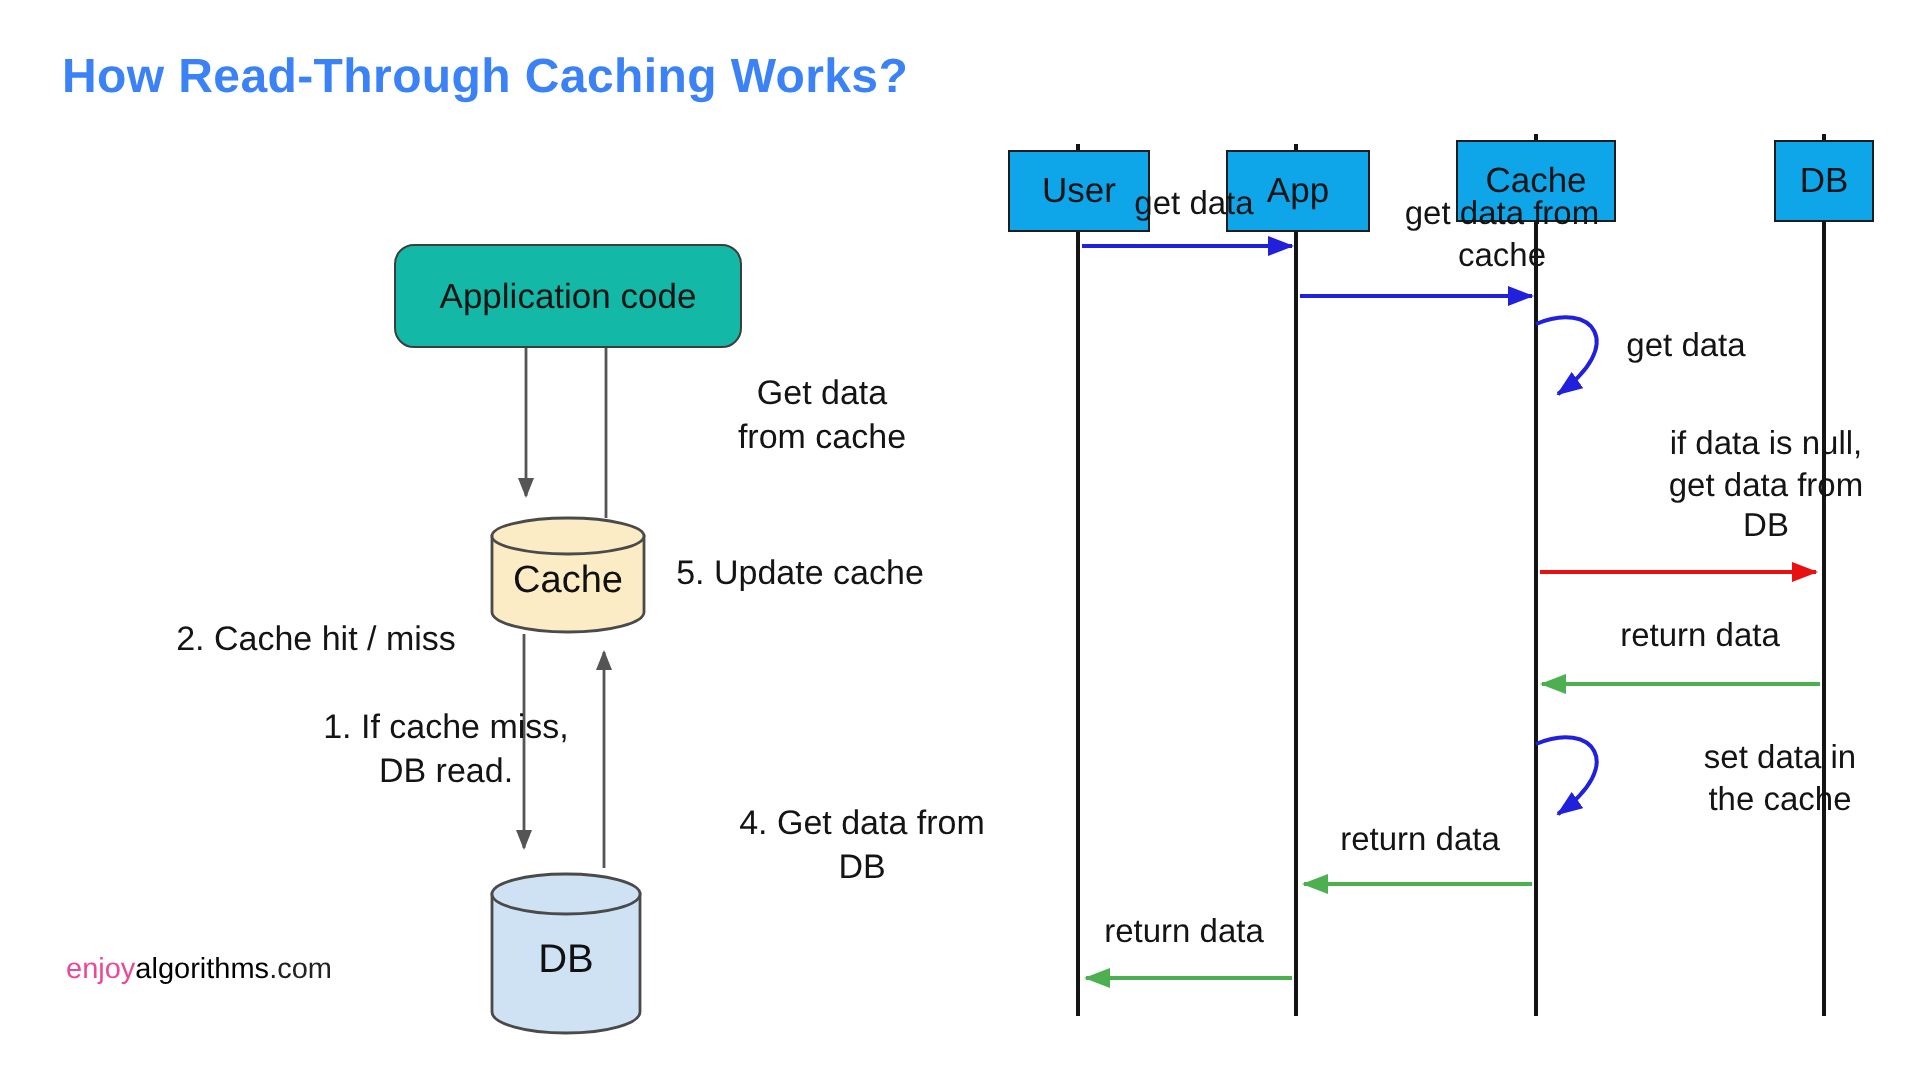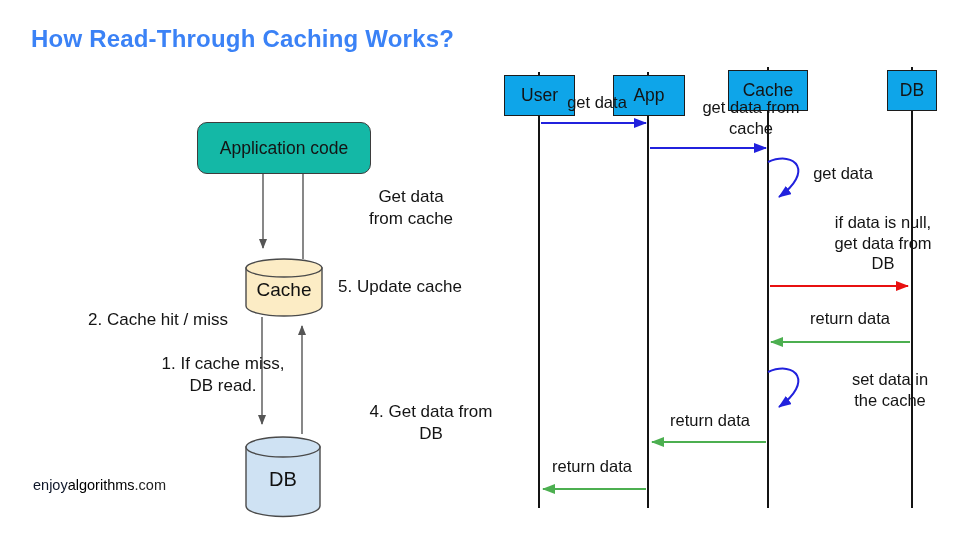--- a/index.html
+++ b/index.html
@@ -97,21 +97,21 @@
   <div class="lbl ml" style="left:310px; top:186px; width:120px;">Get data
 from cache</div>
   <div class="lbl" style="left:68px; top:277px; width:180px;margin-top:32px;">2. Cache hit / miss</div>
   <div class="lbl" style="left:330px; top:276px; width:140px;">5. Update cache</div>
   <div class="lbl ml" style="left:92px; top:353px; width:180px;">1. If cache miss,
 DB read.</div>
   <div class="lbl ml" style="left:310px; top:353px; width:160px;margin-top:48px;">4. Get data from
 DB</div>
 
   <div class="watermark">
-    <span style="color: #0f172a;">enjoy</span><span style="color: #000000;">algorithms</span><span style="color: rgb(34, 34, 34); margin-top: 44px;">.com</span>
+    <span style="color: #ec4899;">enjoy</span><span style="color: #000000;">algorithms</span><span style="color: rgb(34, 34, 34); margin-top: 44px;">.com</span>
   </div>
 
   <div class="actor-box" style="left:504px; top:31px; width:71px;">
     <span>User</span>
   </div>
   <div class="actor-box" style="left:613px; top:31px; width:72px;">
     <span>App</span>
   </div>
   <div class="actor-box" style="left:728px; top:26px; width:80px;">
     <span>Cache</span>

